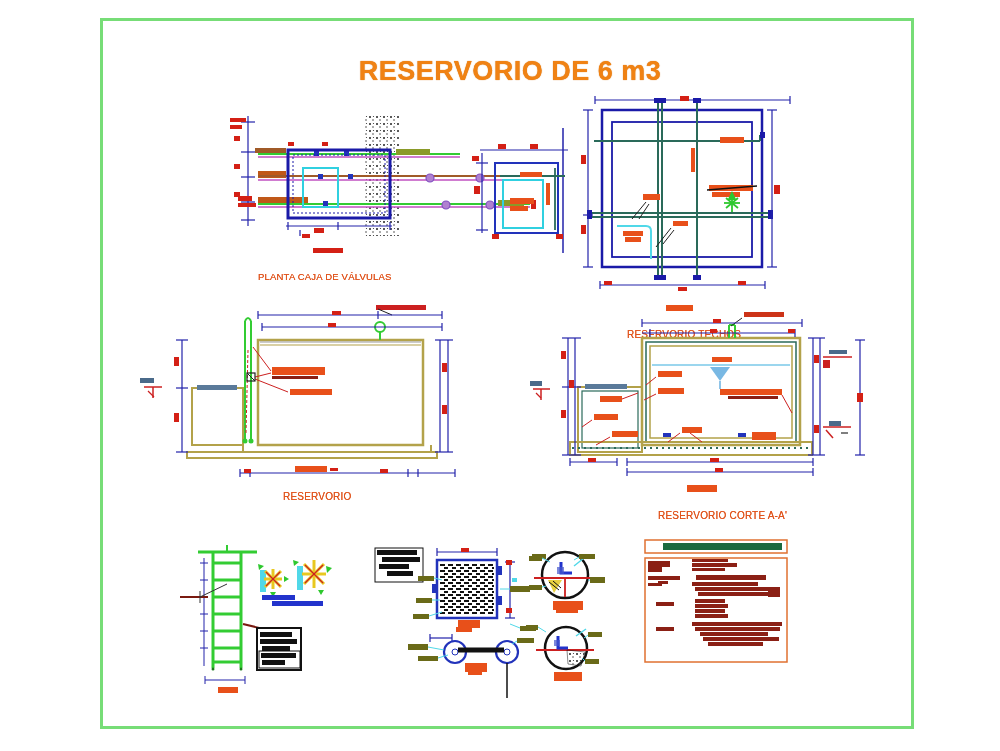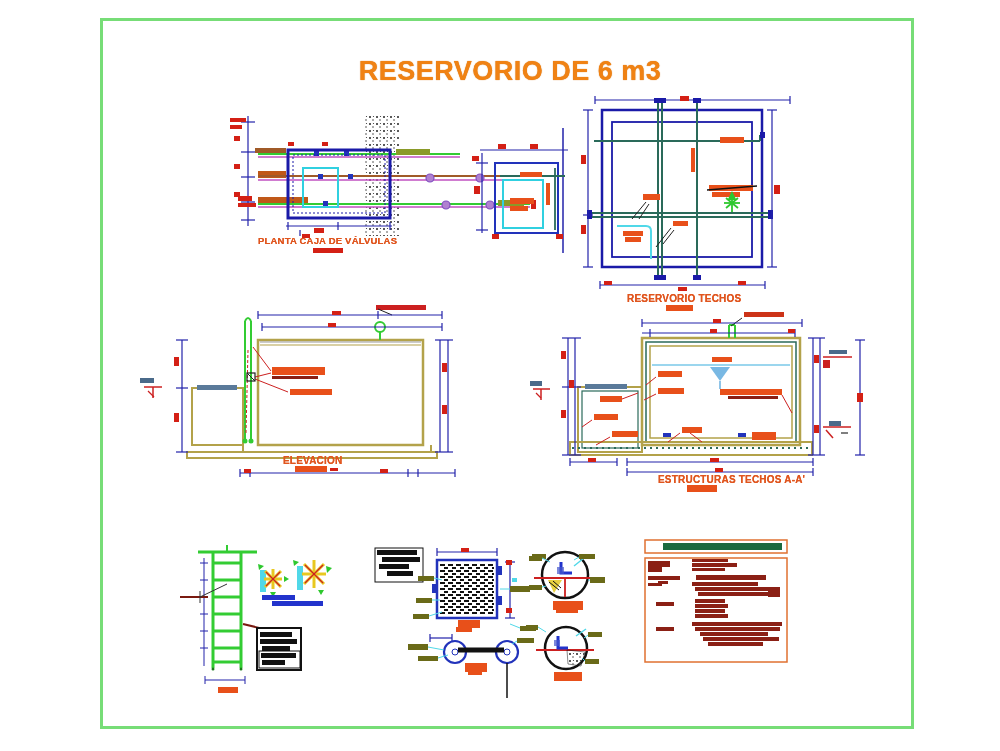--- a/index.html
+++ b/index.html
@@ -3,22 +3,22 @@
 <meta charset="utf-8">
 <style>
   html,body{margin:0;padding:0;background:#fff;}
   .stage{position:relative;width:1000px;height:751px;background:#ffffff;overflow:hidden;
          font-family:"Liberation Sans",sans-serif;}
   .frame{position:absolute;left:100px;top:18px;width:808px;height:705px;
          border:3px solid #77dd77;background:#fff;}
   .sheet-title{position:absolute;left:300px;top:56px;width:420px;text-align:center;
          font-size:27px;font-weight:800;color:#f08214;letter-spacing:.5px;
          text-shadow:0 0 1px #d06a00;}
-  .cap{position:absolute;color:#e0551e;font-weight:bold;font-size:10px;
-       letter-spacing:.2px;white-space:nowrap;text-shadow:0 0 .5px #e0551e;}
+  .cap{position:absolute;color:#e0551e;font-weight:normal;font-size:10px;
+       letter-spacing:.2px;white-space:nowrap;text-shadow:0 0 .5px #e0551e;margin-top:36px;}
   .cap.small{font-size:9.5px;}
   .bar{position:absolute;background:#e8501a;}
   .redbar{position:absolute;background:#d42015;}
   svg{position:absolute;overflow:visible;}
 </style>
 </head>
 <body>
 
 <div class="stage">
   <div class="frame"></div>
@@ -291,21 +291,21 @@
         <rect x="240" y="164" width="8" height="4"></rect>
     </g>
 
     <g>
       <rect x="0" y="73" width="14" height="5" fill="#4a6a8a"></rect>
       <line x1="4" y1="82" x2="22" y2="82" stroke="#cc2020" stroke-width="1.5"></line>
       <line x1="13" y1="82" x2="13" y2="93" stroke="#cc2020" stroke-width="1.5"></line>
       <line x1="8" y1="86" x2="14" y2="92" stroke="#cc2020" stroke-width="1.2"></line>
     </g>
   </svg>
-  <div class="cap" style="left:283px;top:455px">ELEVACION</div>
+  <div class="cap" style="left:283px;top:455px">RESERVORIO</div>
   <div class="bar" style="left:295px;top:466px;width:32px;height:6px"></div>
   <div class="redbar" style="left:330px;top:468px;width:8px;height:3px"></div>
 
   <svg style="left:530px;top:305px" width="345" height="185" viewBox="0 0 345 185">
 
     <g fill="none">
       <rect x="112" y="33" width="158" height="107" stroke="#b3a24a" stroke-width="2.5"></rect>
       <rect x="120" y="41" width="142" height="92" stroke="#b3a24a" stroke-width="1.5"></rect>
       <rect x="116" y="37" width="150" height="100" stroke="#2a6a5a" stroke-width="1.5"></rect>
       <rect x="48" y="82" width="64" height="65" stroke="#b3a24a" stroke-width="2"></rect>
@@ -410,21 +410,21 @@
       <line x1="311" y1="128" x2="318" y2="128" stroke="#555" stroke-width="1.5"></line>
     </g>
 
     <g>
       <rect x="0" y="76" width="12" height="5" fill="#4a6a8a"></rect>
       <line x1="3" y1="84" x2="20" y2="84" stroke="#cc2020" stroke-width="1.5"></line>
       <line x1="11" y1="84" x2="11" y2="95" stroke="#cc2020" stroke-width="1.5"></line>
       <line x1="6" y1="88" x2="11" y2="93" stroke="#cc2020" stroke-width="1.2"></line>
     </g>
   </svg>
-  <div class="cap" style="left:658px;top:474px">ESTRUCTURAS TECHOS A-A'</div>
+  <div class="cap" style="left:658px;top:474px">RESERVORIO CORTE A-A'</div>
   <div class="bar" style="left:687px;top:485px;width:30px;height:7px"></div>
 
   <svg style="left:180px;top:540px" width="180" height="160" viewBox="0 0 180 160">
     <g stroke="#33cc33" stroke-width="3">
       <line x1="33" y1="12" x2="33" y2="128"></line>
         <line x1="61" y1="12" x2="61" y2="128"></line>
       <line x1="18" y1="12" x2="77" y2="12"></line>
         <line x1="47" y1="5" x2="47" y2="12" stroke-width="2"></line>
       <line x1="33" y1="23" x2="61" y2="23"></line>
         <line x1="33" y1="40" x2="61" y2="40"></line>

